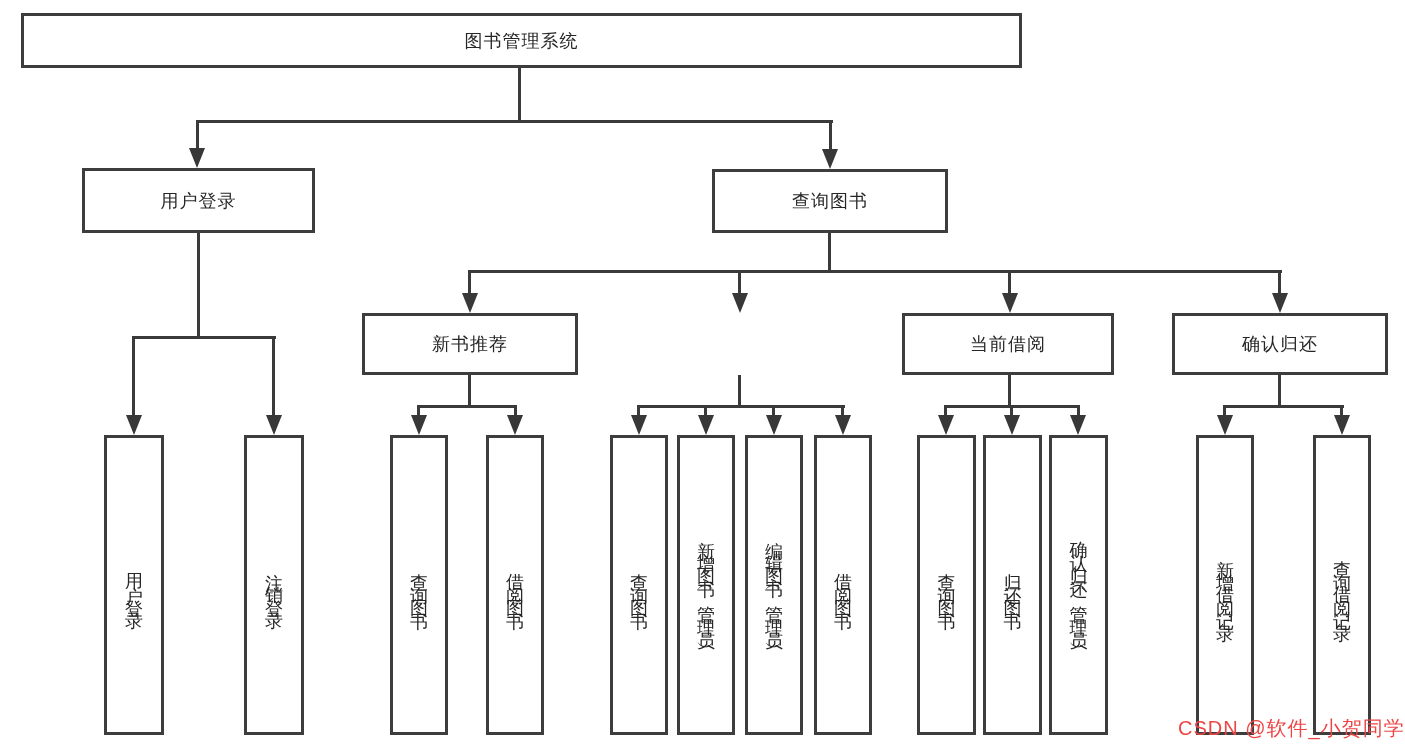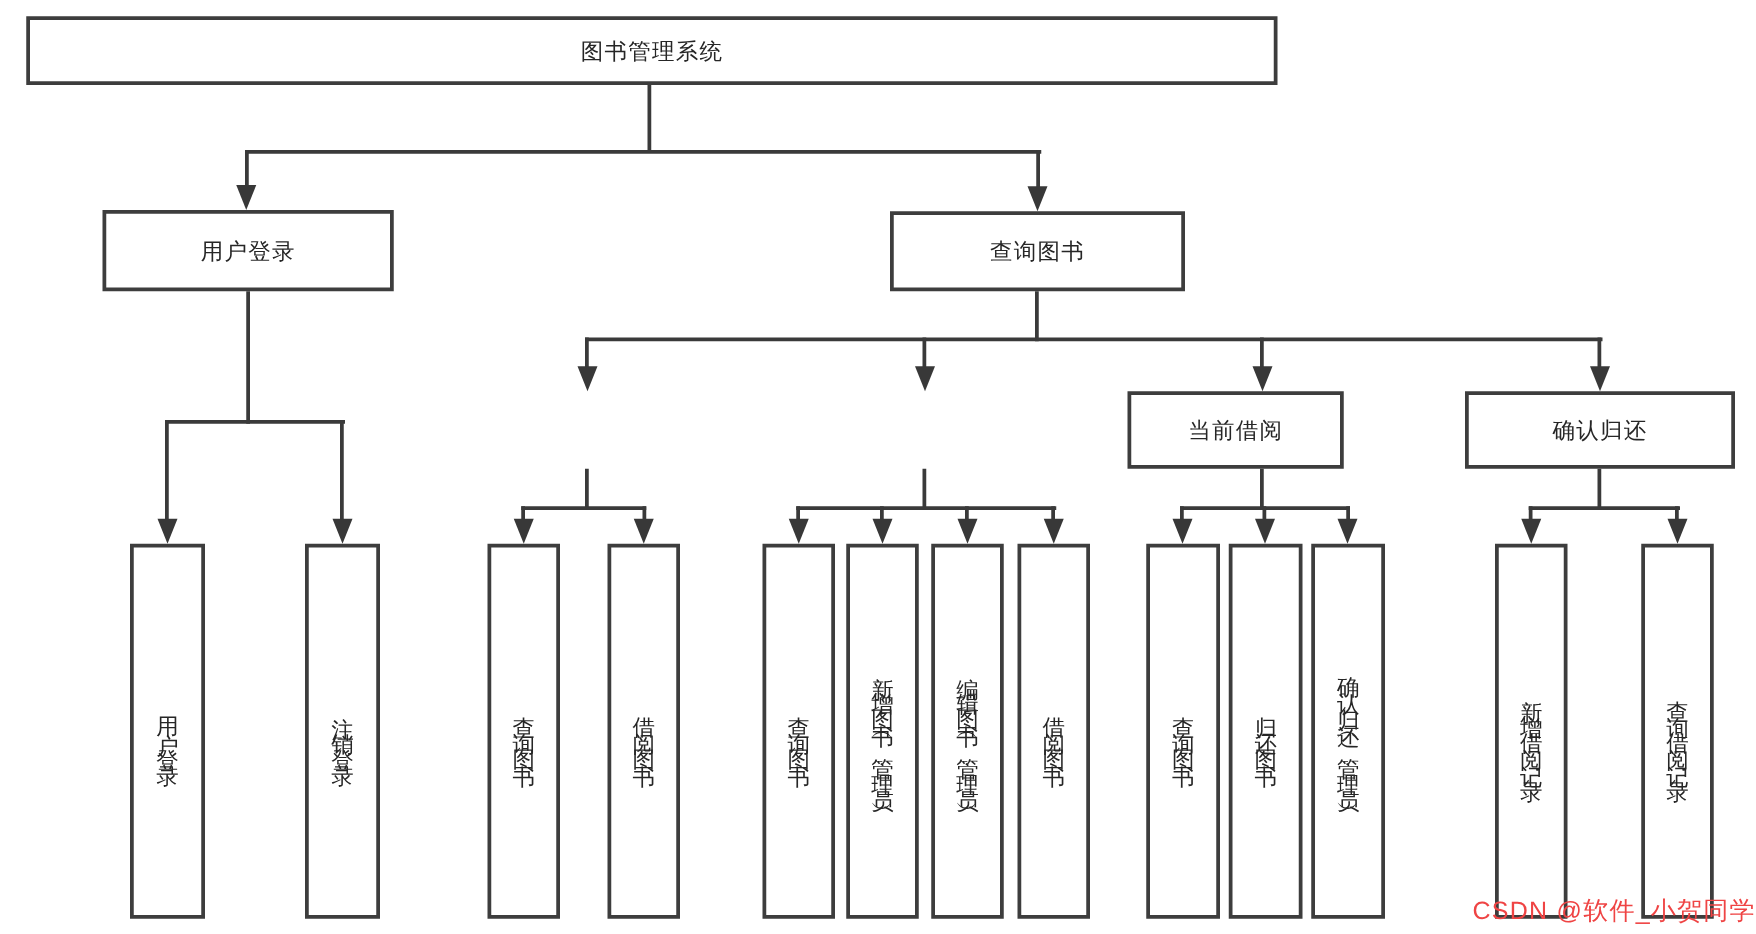--- a/index.html
+++ b/index.html
@@ -61,21 +61,24 @@
     <span class="lbl">图书管理系统</span>
   </div>
 
   <div class="node" style="left:82px;top:168px;width:233px;height:65px">
     <span class="lbl">用户登录</span>
   </div>
   <div class="node" style="left:712px;top:169px;width:236px;height:64px">
     <span class="lbl">查询图书</span>
   </div>
 
-  <div class="node" style="left:902px;top:313px;width:173px;height:62px">
+  <div class="node" style="left:362px;top:313px;width:216px;height:62px">
+    <span class="lbl">新书推荐</span>
+  </div>
+  <div class="node" style="left:902px;top:313px;width:212px;height:62px">
     <span class="lbl">当前借阅</span>
   </div>
   <div class="node" style="left:1172px;top:313px;width:216px;height:62px">
     <span class="lbl">确认归还</span>
   </div>
 
   <div class="node vertical" style="left:104px;top:435px;width:60px;height:300px">
     <span class="lbl">用户登录</span>
   </div>
   <div class="node vertical" style="left:244px;top:435px;width:60px;height:300px">

